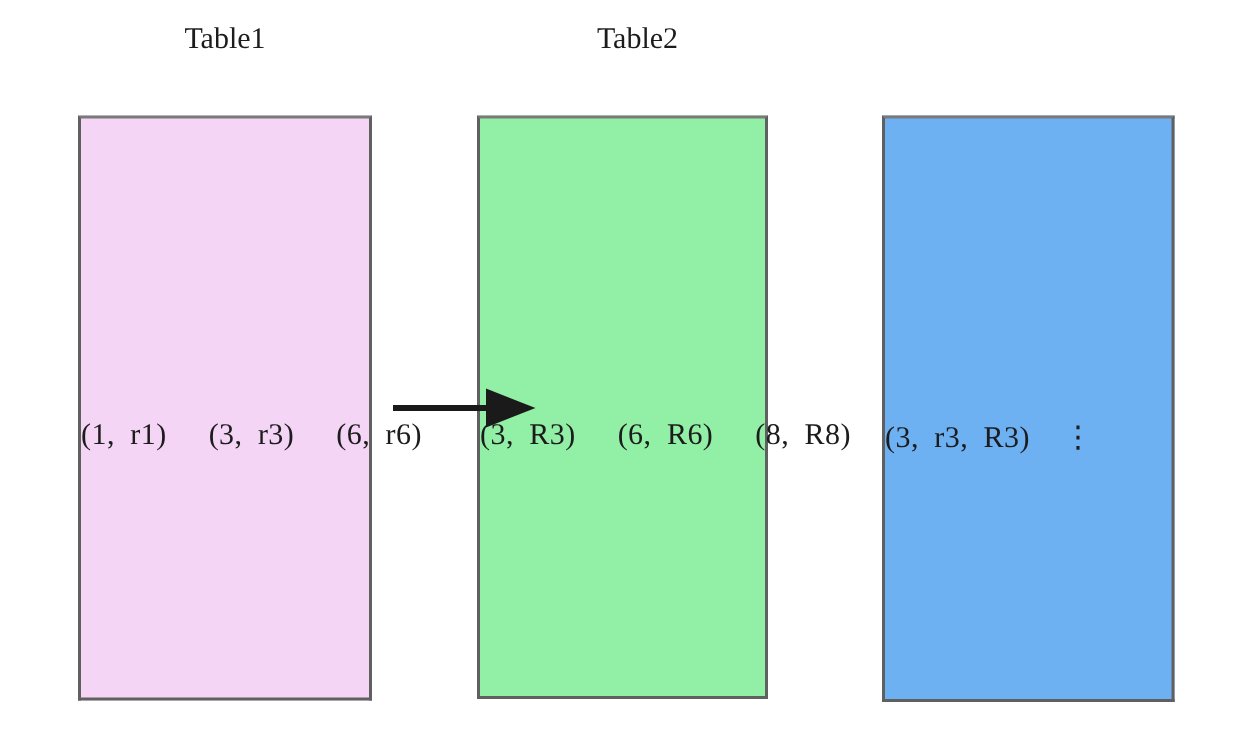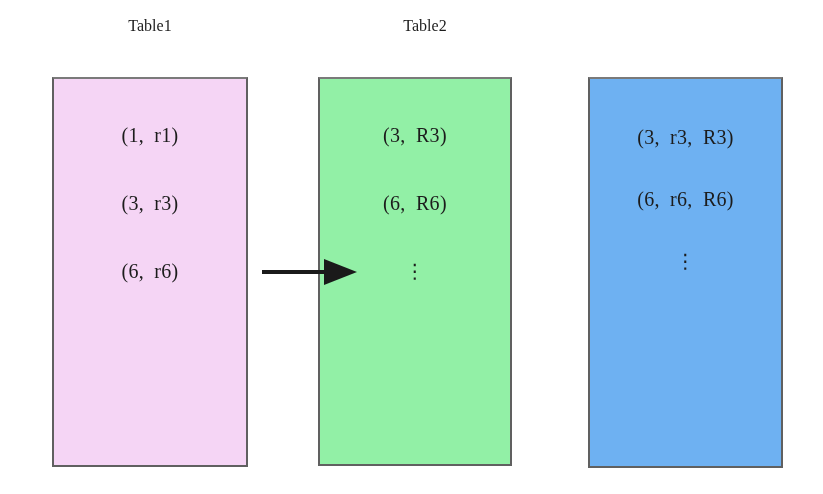--- a/index.html
+++ b/index.html
@@ -15,33 +15,33 @@
     font-family: "Liberation Serif", "DejaVu Serif", serif;
     color: #1c1c1c;
     overflow: hidden;
   }
   .label {
     position: absolute;
     top: 12px;
     height: 28px;
     line-height: 28px;
     text-align: center;
-    font-size: 16px;
+    font-size: 20px;
     color: #1c1c1c;
   }
   .label1 { left: 52px;  width: 196px; }
   .label2 { left: 328px; width: 194px; }
   .box {
     position: absolute;
     top: 77px;
     box-sizing: border-box;
     border: 2px solid #606060;
     border-top-color: #7a7a7a;
     display: flex;
-    flex-direction: column;
+    flex-direction: row;
     align-items: center;
   }
   .box1 {
     left: 52px;
     width: 196px;
     height: 390px;
     background: #f5d5f5;
     padding-top: 36px;
     gap: 28px;
   }
@@ -90,26 +90,26 @@
 
   <div class="box box1">
     <div class="row">(1, r1)</div>
     <div class="row">(3, r3)</div>
     <div class="row">(6, r6)</div>
   </div>
 
   <div class="box box2">
     <div class="row">(3, R3)</div>
     <div class="row">(6, R6)</div>
+    <div class="row">(8, R8)</div>
     <div class="row ellipsis-row">⋮</div>
   </div>
 
   <div class="box box3">
     <div class="row">(3, r3, R3)</div>
-    <div class="row">(6, r6, R6)</div>
     <div class="row ellipsis-row">⋮</div>
   </div>
 
   <svg class="arrow" width="100" height="36" viewBox="0 0 100 36">
     <line x1="2" y1="18" x2="68" y2="18" stroke="#1a1a1a" stroke-width="4"></line>
     <polygon points="64,5 97,18 64,31" fill="#1a1a1a"></polygon>
   </svg>
 
 </div>
 

